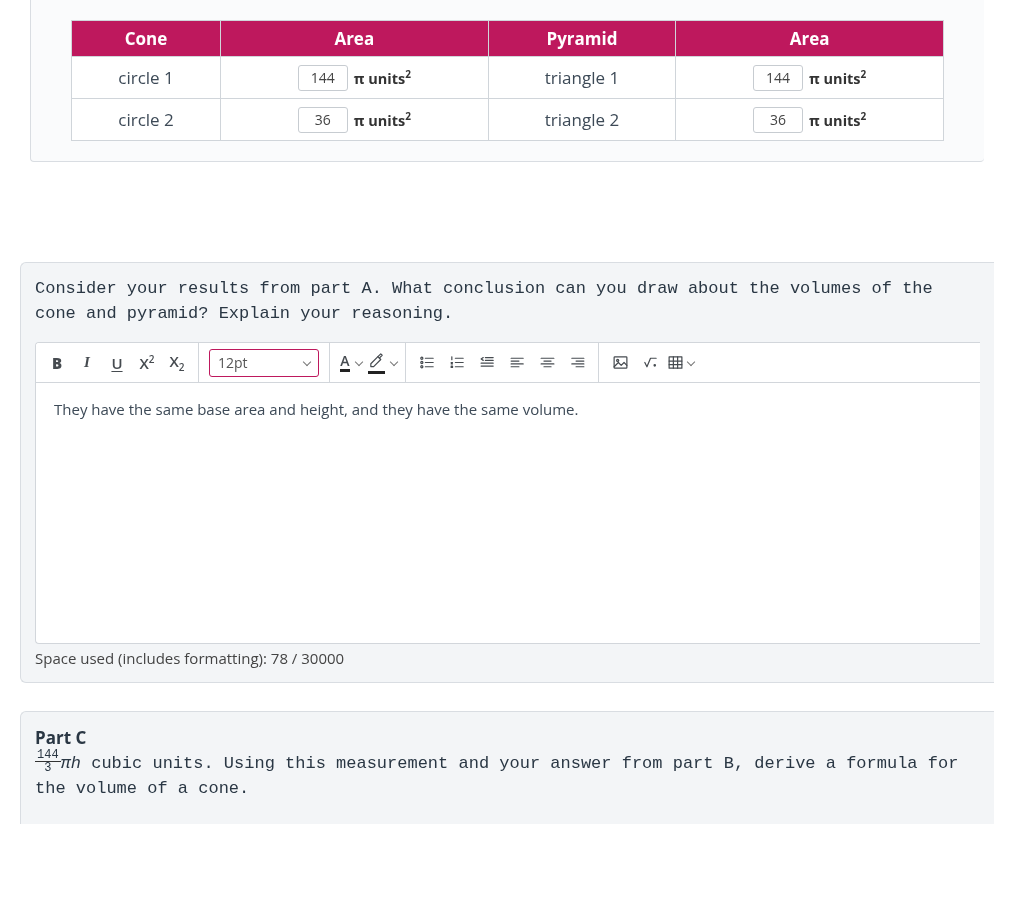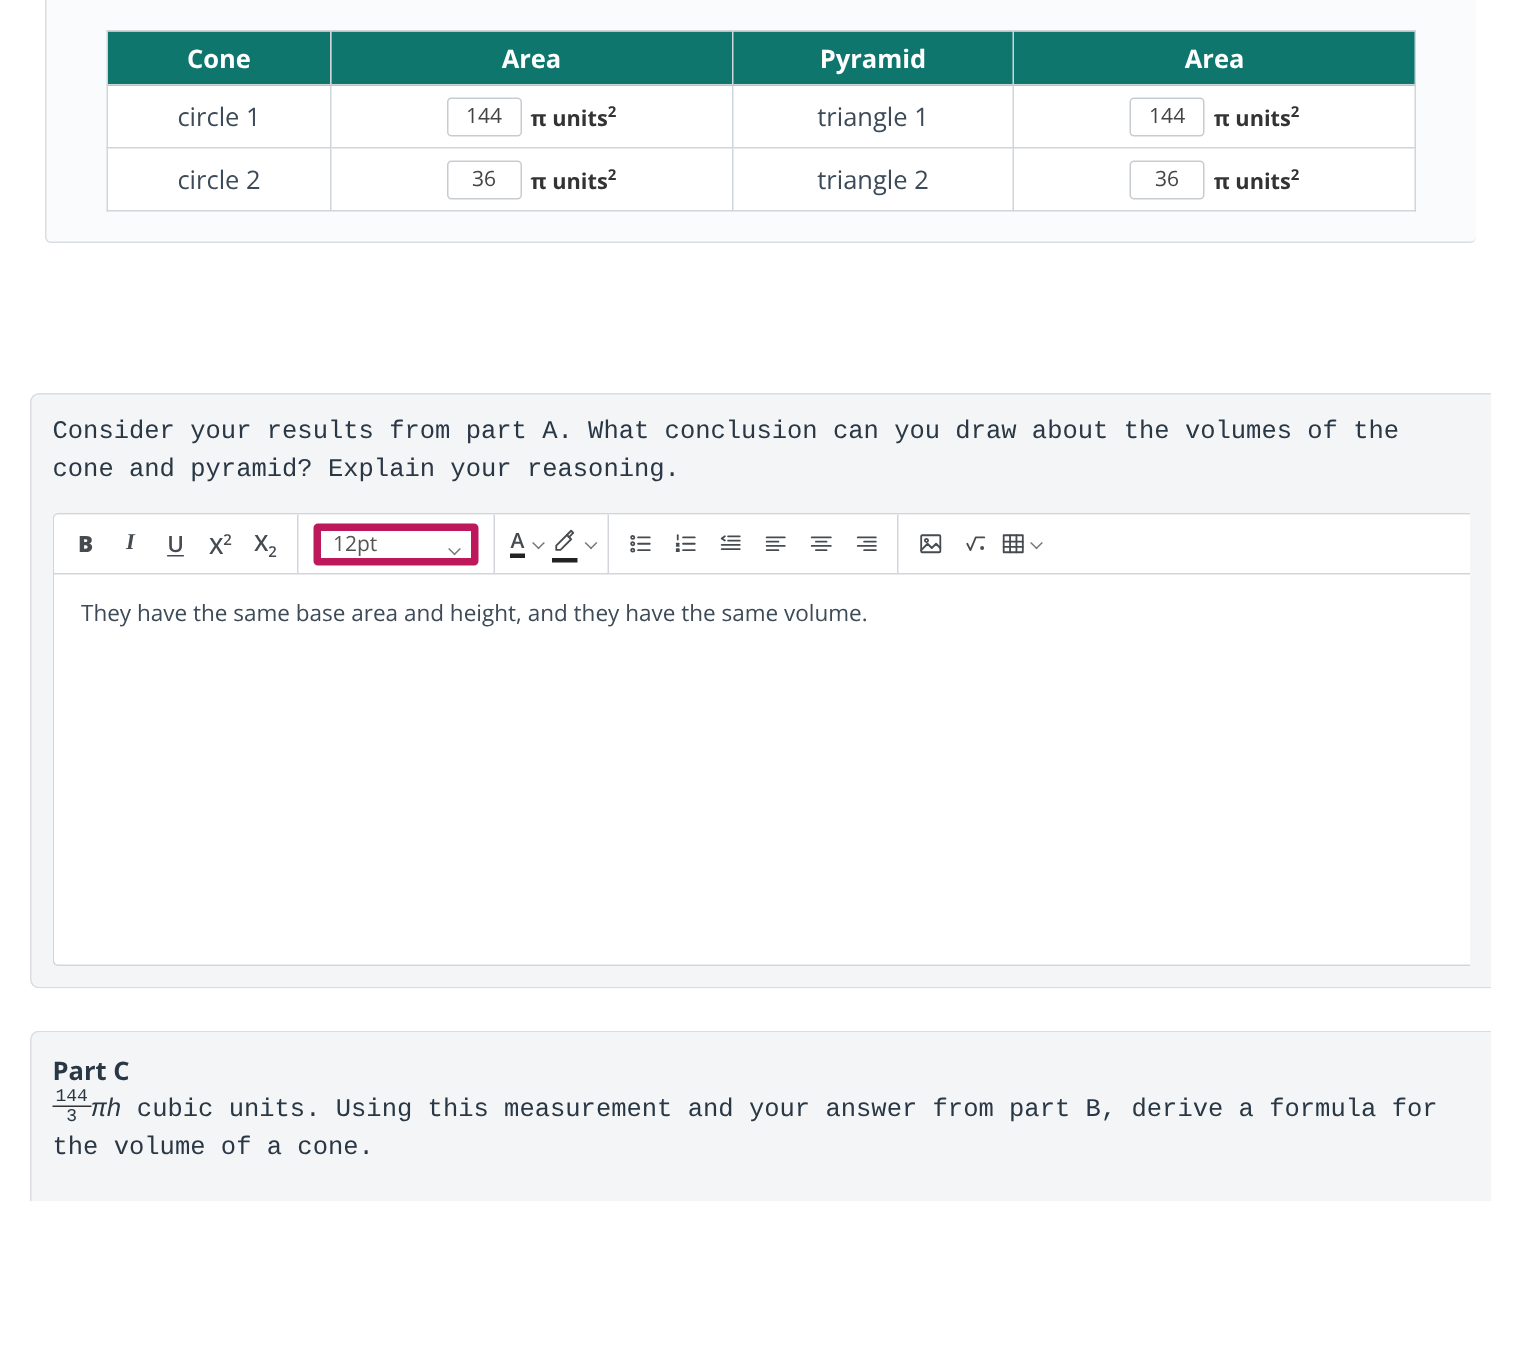--- a/index.html
+++ b/index.html
@@ -22,21 +22,21 @@
     border-right: none;
     border-radius: 0 0 4px 4px;
   }
   table.data {
     width: 100%;
     border-collapse: collapse;
     border: 1px solid #d0d5da;
     background: #fff;
   }
   table.data th {
-    background: #0f766e;
+    background: #be185d;
     color: #fff;
     font-weight: 700;
     font-size: 17px;
     padding: 6px 8px;
     border: 1px solid #d0d5da;
     text-align: center;
   }
   table.data td {
     border: 1px solid #d0d5da;
     padding: 6px 8px;
@@ -125,21 +125,21 @@
     padding: 0 2px;
   }
   .tb-btn b { font-weight: 800; }
   .tb-btn i.it { font-family: Georgia, serif; font-style: italic; font-weight: 600; }
   .tb-btn .ul { text-decoration: underline; font-weight: 600; text-underline-offset: 2px; }
   .tb-btn .sup-lbl { font-weight: 600; }
   .tb-btn .sup-lbl sup { font-size: 10px; }
   .tb-btn .sub-lbl { font-weight: 600; }
   .tb-btn .sub-lbl sub { font-size: 10px; }
   .font-size-sel {
-    border: 5px solid #be185d;
+    border: 1px solid #be185d;
     border-radius: 3px;
     height: 28px;
     width: 110px;
     padding: 0 22px 0 8px;
     font-size: 14px;
     color: #555;
     display: inline-flex;
     align-items: center;
     position: relative;
     cursor: pointer;
@@ -365,20 +365,21 @@
               <line x1="15" y1="4" x2="15" y2="20"></line>
           </svg>
           <span class="chev" style="margin-left:4px;"></span>
         </div>
       </div>
 
     </div>
     <div class="editor-body">They have the same base area and height, and they have the same volume.</div>
   </div>
 
+  <div class="space-used">Space used (includes formatting): 78 / 30000</div>
 </div>
 
 <div class="part-block c">
   <div class="part-title">Part C</div>
   <div class="prompt">
     <span class="frac">
       <span class="num">144</span>
       <span class="den">3</span>
     </span><span class="mi">π</span><span class="mi">h</span><span> cubic units. Using this measurement and your answer from part B, derive a formula for the volume of a cone.</span>
   </div>

